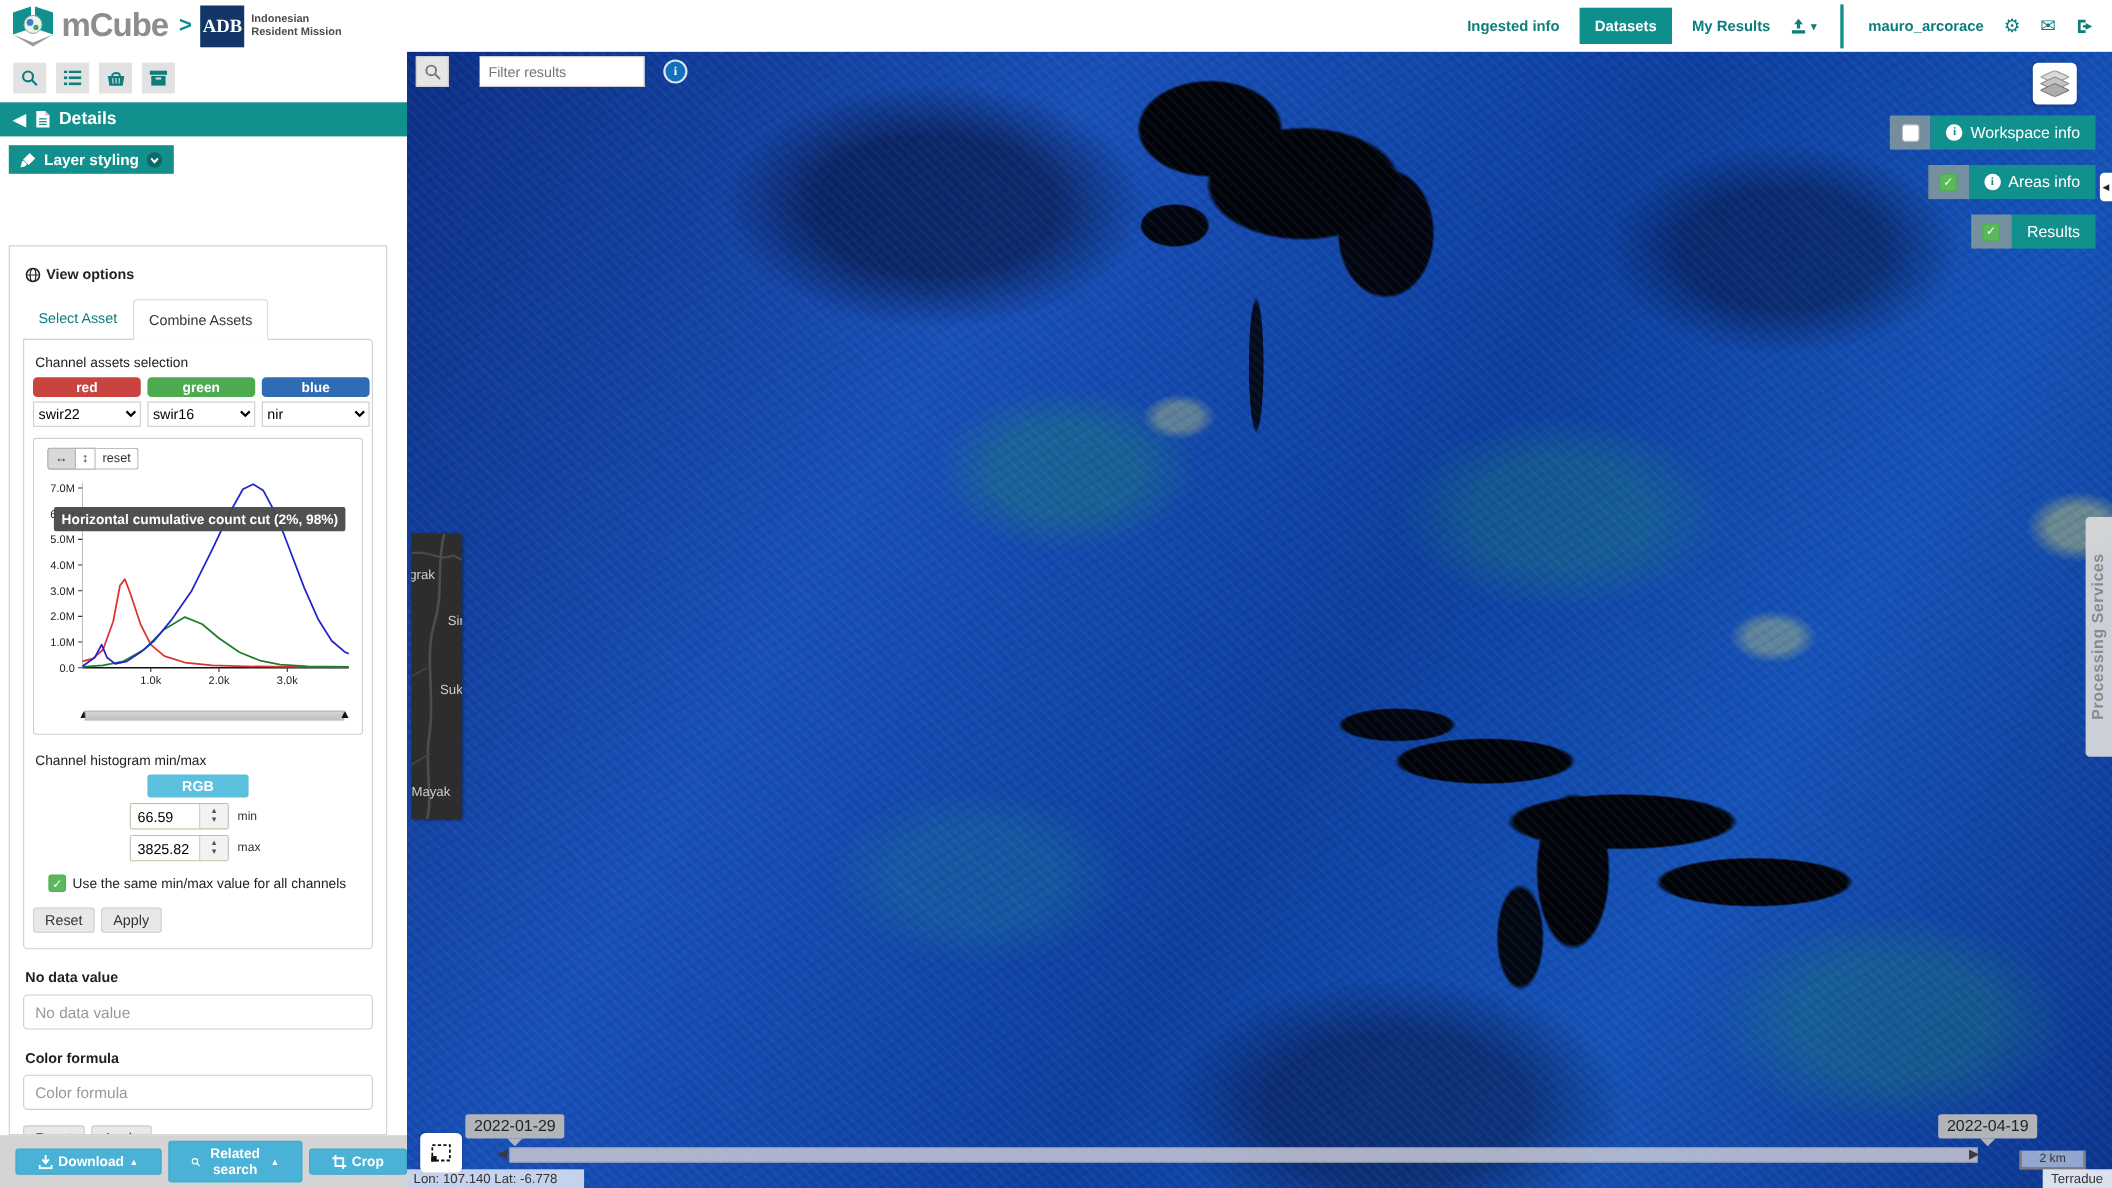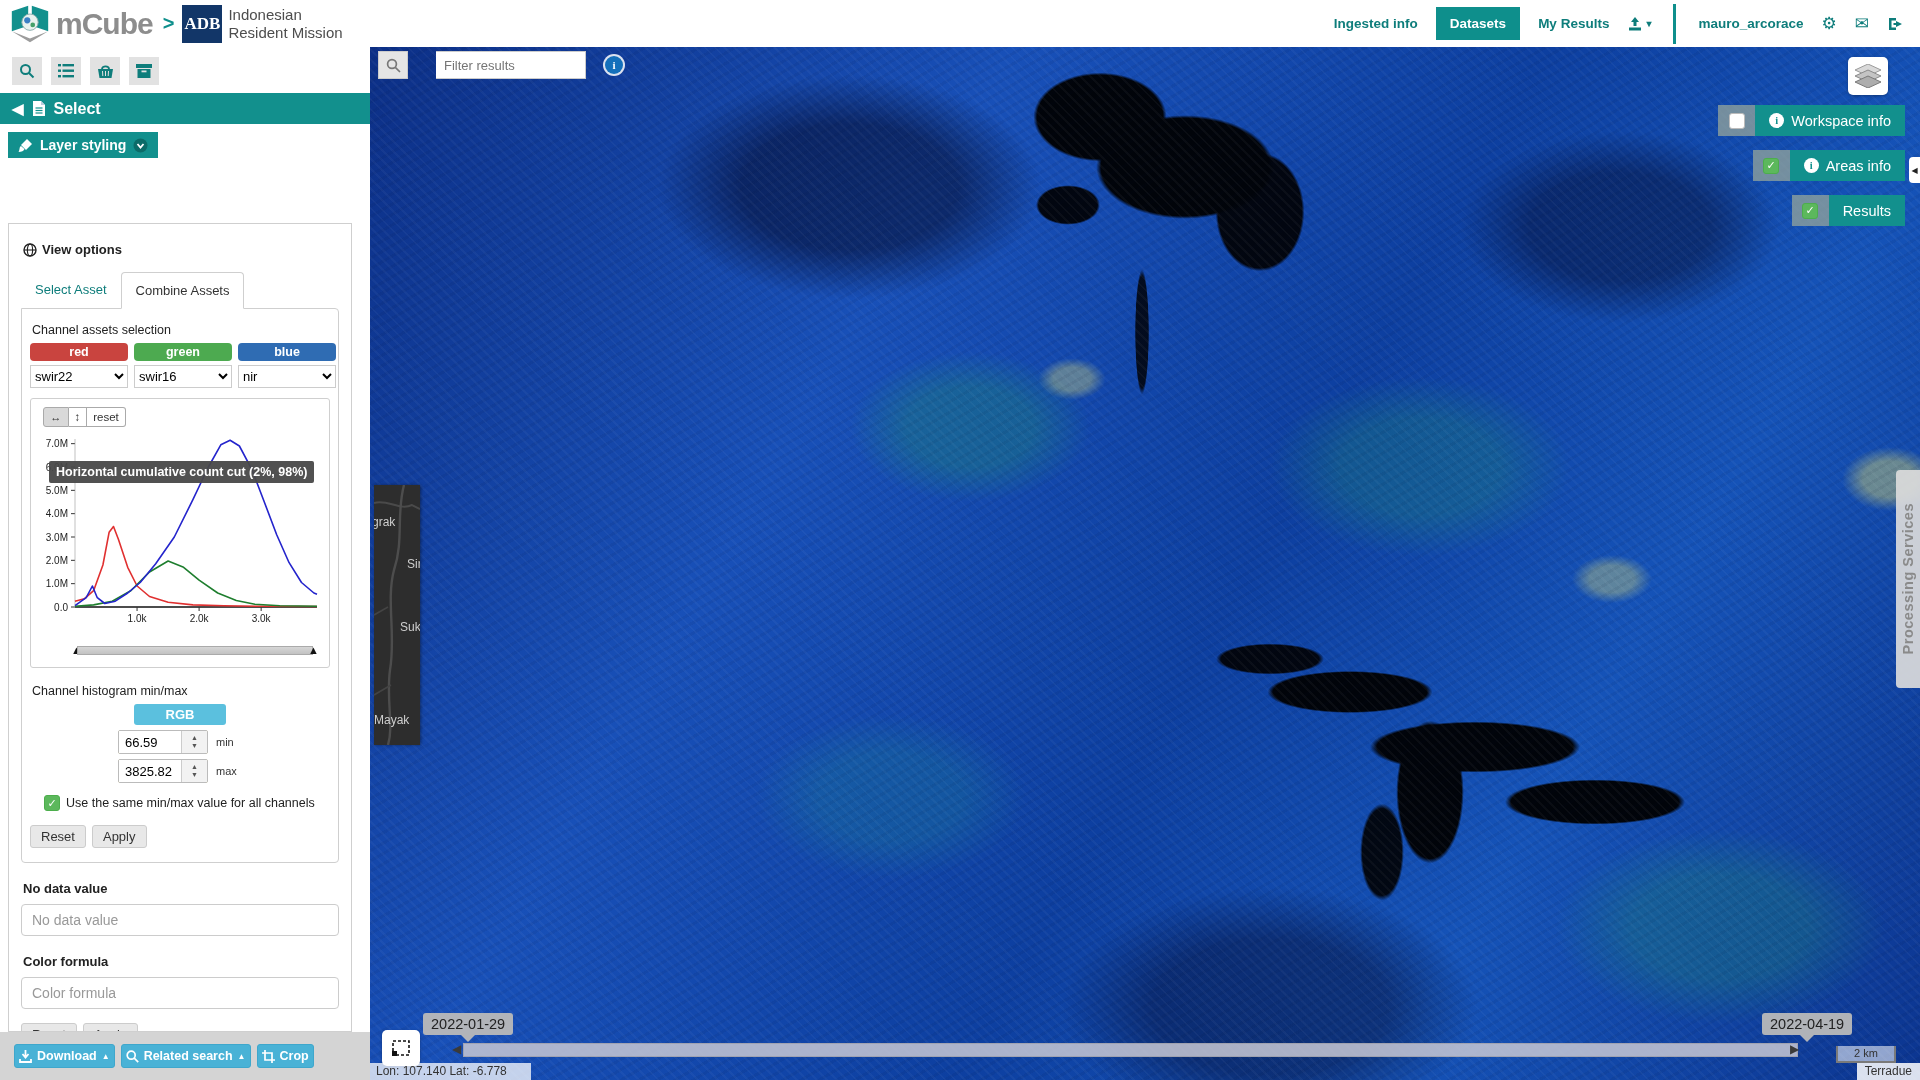--- a/index.html
+++ b/index.html
@@ -6,21 +6,21 @@
   html,body { width:1920px; height:1080px; overflow:hidden; font-family:"Liberation Sans", sans-serif; background:#fff; }
   .app { position:relative; width:1920px; height:1080px; }
 
   
   .header { position:absolute; top:0; left:0; width:1920px; height:47px; background:#fff; z-index:30; display:flex; align-items:center; }
   .logo-wrap { display:flex; align-items:center; padding-left:8px; }
   .logo-cube { width:44px; height:40px; }
   .logo-text { font-size:30px; font-weight:bold; color:#8d8d8d; letter-spacing:-1px; margin-left:4px; }
   .logo-sep { color:#0e8f8c; font-size:20px; font-weight:bold; margin:0 8px 0 10px; }
   .adb-logo { width:40px; height:38px; background:#123668; color:#fff; font-family:"Liberation Serif", serif; font-weight:bold; font-size:17px; display:flex; align-items:center; justify-content:center; }
-  .org { margin-left:6px; font-size:15px; font-weight:normal; color:#4d4d4d; line-height:1.2; }
+  .org { margin-left:6px; font-size:10px; font-weight:bold; color:#4d4d4d; line-height:1.2; }
   .header-right { margin-left:auto; display:flex; align-items:center; gap:18px; padding-right:16px; }
   .nav-link { color:#0e7d7b; font-weight:bold; font-size:13.5px; cursor:pointer; }
   .nav-link.active { background:#0e8f8c; color:#fff; padding:9px 14px; }
   .upload-btn { color:#0e7d7b; font-weight:bold; font-size:14px; display:flex; align-items:center; gap:3px; cursor:pointer; }
   .v-divider { width:3px; height:40px; background:#0e8f8c; margin:0 4px; }
   .username { color:#0e7d7b; font-weight:bold; font-size:13.5px; }
   .hdr-icon { color:#0e7d7b; font-size:17px; cursor:pointer; line-height:1; }
 
   
   .sidebar { position:absolute; top:47px; left:0; width:370px; height:1033px; background:#fff; z-index:20; }
@@ -62,21 +62,21 @@
   .mm-label { font-size:11px; color:#333; width:26px; }
   .chk-row { display:flex; align-items:center; gap:6px; margin:12px 0 0 14px; font-size:12.5px; color:#222; }
   .checkbox { width:16px; height:16px; border:1px solid #bbb; border-radius:3px; background:#fff; display:inline-flex; align-items:center; justify-content:center; color:transparent; font-size:11px; cursor:pointer; flex:0 0 16px; }
   .checkbox.is-checked { background:#5cb85c; border-color:#4cae4c; color:#fff; }
   .btn-row { display:flex; gap:6px; margin-top:14px; }
   .btn-default { background:#e8e8e8; border:1px solid #ccc; border-radius:3px; font-size:13px; color:#333; padding:3px 10px; cursor:pointer; font-family:"Liberation Sans",sans-serif; }
   .fld-label { font-size:13px; font-weight:bold; color:#222; margin:18px 0 8px 2px; }
   .text-input { width:318px; height:32px; border:1px solid #ccc; border-radius:4px; font-size:14px; padding:0 10px; color:#333; font-family:"Liberation Sans",sans-serif; }
   .text-input::placeholder { color:#999; }
   .side-footer { position:absolute; left:0; bottom:0; width:370px; height:48px; background:#d4d4d4; display:flex; align-items:center; gap:6px; padding-left:14px; z-index:25; }
-  .btn-cyan { background:#49b2d6; color:#fff; font-size:12.5px; font-weight:bold; border:1px solid #3ea7cc; border-radius:3px; padding:4px 4px; display:flex; align-items:center; gap:5px; cursor:pointer; font-family:"Liberation Sans",sans-serif; }
+  .btn-cyan { background:#49b2d6; color:#fff; font-size:12.5px; font-weight:bold; border:1px solid #3ea7cc; border-radius:3px; padding:4px 20px; display:flex; align-items:center; gap:5px; cursor:pointer; font-family:"Liberation Sans",sans-serif; }
   .caret-up { font-size:8px; }
 
   
   .map { position:absolute; left:370px; top:47px; width:1550px; height:1033px; overflow:hidden; background-color:#12419e;
     background-image:
       radial-gradient(50px 30px at 1630px 115px, rgba(255,255,255,.95) 40%, rgba(255,255,255,0) 75%),
       radial-gradient(40px 26px at 1688px 158px, rgba(255,255,255,.9) 40%, rgba(255,255,255,0) 75%),
       radial-gradient(30px 20px at 1585px 168px, rgba(230,240,255,.85) 40%, rgba(255,255,255,0) 75%),
       radial-gradient(26px 16px at 1656px 205px, rgba(220,235,255,.7) 40%, rgba(255,255,255,0) 75%),
       radial-gradient(ellipse 120px 70px at 815px 120px, #01040a 70%, rgba(0,0,0,0) 74%),
@@ -231,21 +231,21 @@
       <span class="back-arrow">◀</span>
       <svg width="14" height="17" viewBox="0 0 14 17">
           <path d="M1 1 H9 L13 5 V16 H1 Z" fill="#fff"></path>
           <path d="M9 1 L13 5 H9 Z" fill="#bcd"></path>
           <g stroke="#12908d" stroke-width="1.2">
             <line x1="3.5" y1="8" x2="10.5" y2="8"></line>
             <line x1="3.5" y1="10.5" x2="10.5" y2="10.5"></line>
             <line x1="3.5" y1="13" x2="10.5" y2="13"></line>
           </g>
         </svg>
-      <span>Select</span>
+      <span>Details</span>
     </div>
 
 
     <div class="layer-styling">
       <svg width="15" height="15" viewBox="0 0 15 15">
           <path d="M9 1 L14 6 L8 12 L3 7 Z" fill="#fff"></path>
           <path d="M3 8 C1 9 2 12 0.5 14 C3.5 14 6 13 6.5 11 Z" fill="#fff"></path>
         </svg>
       <span>Layer styling</span>
       <svg width="15" height="15" viewBox="0 0 15 15">

